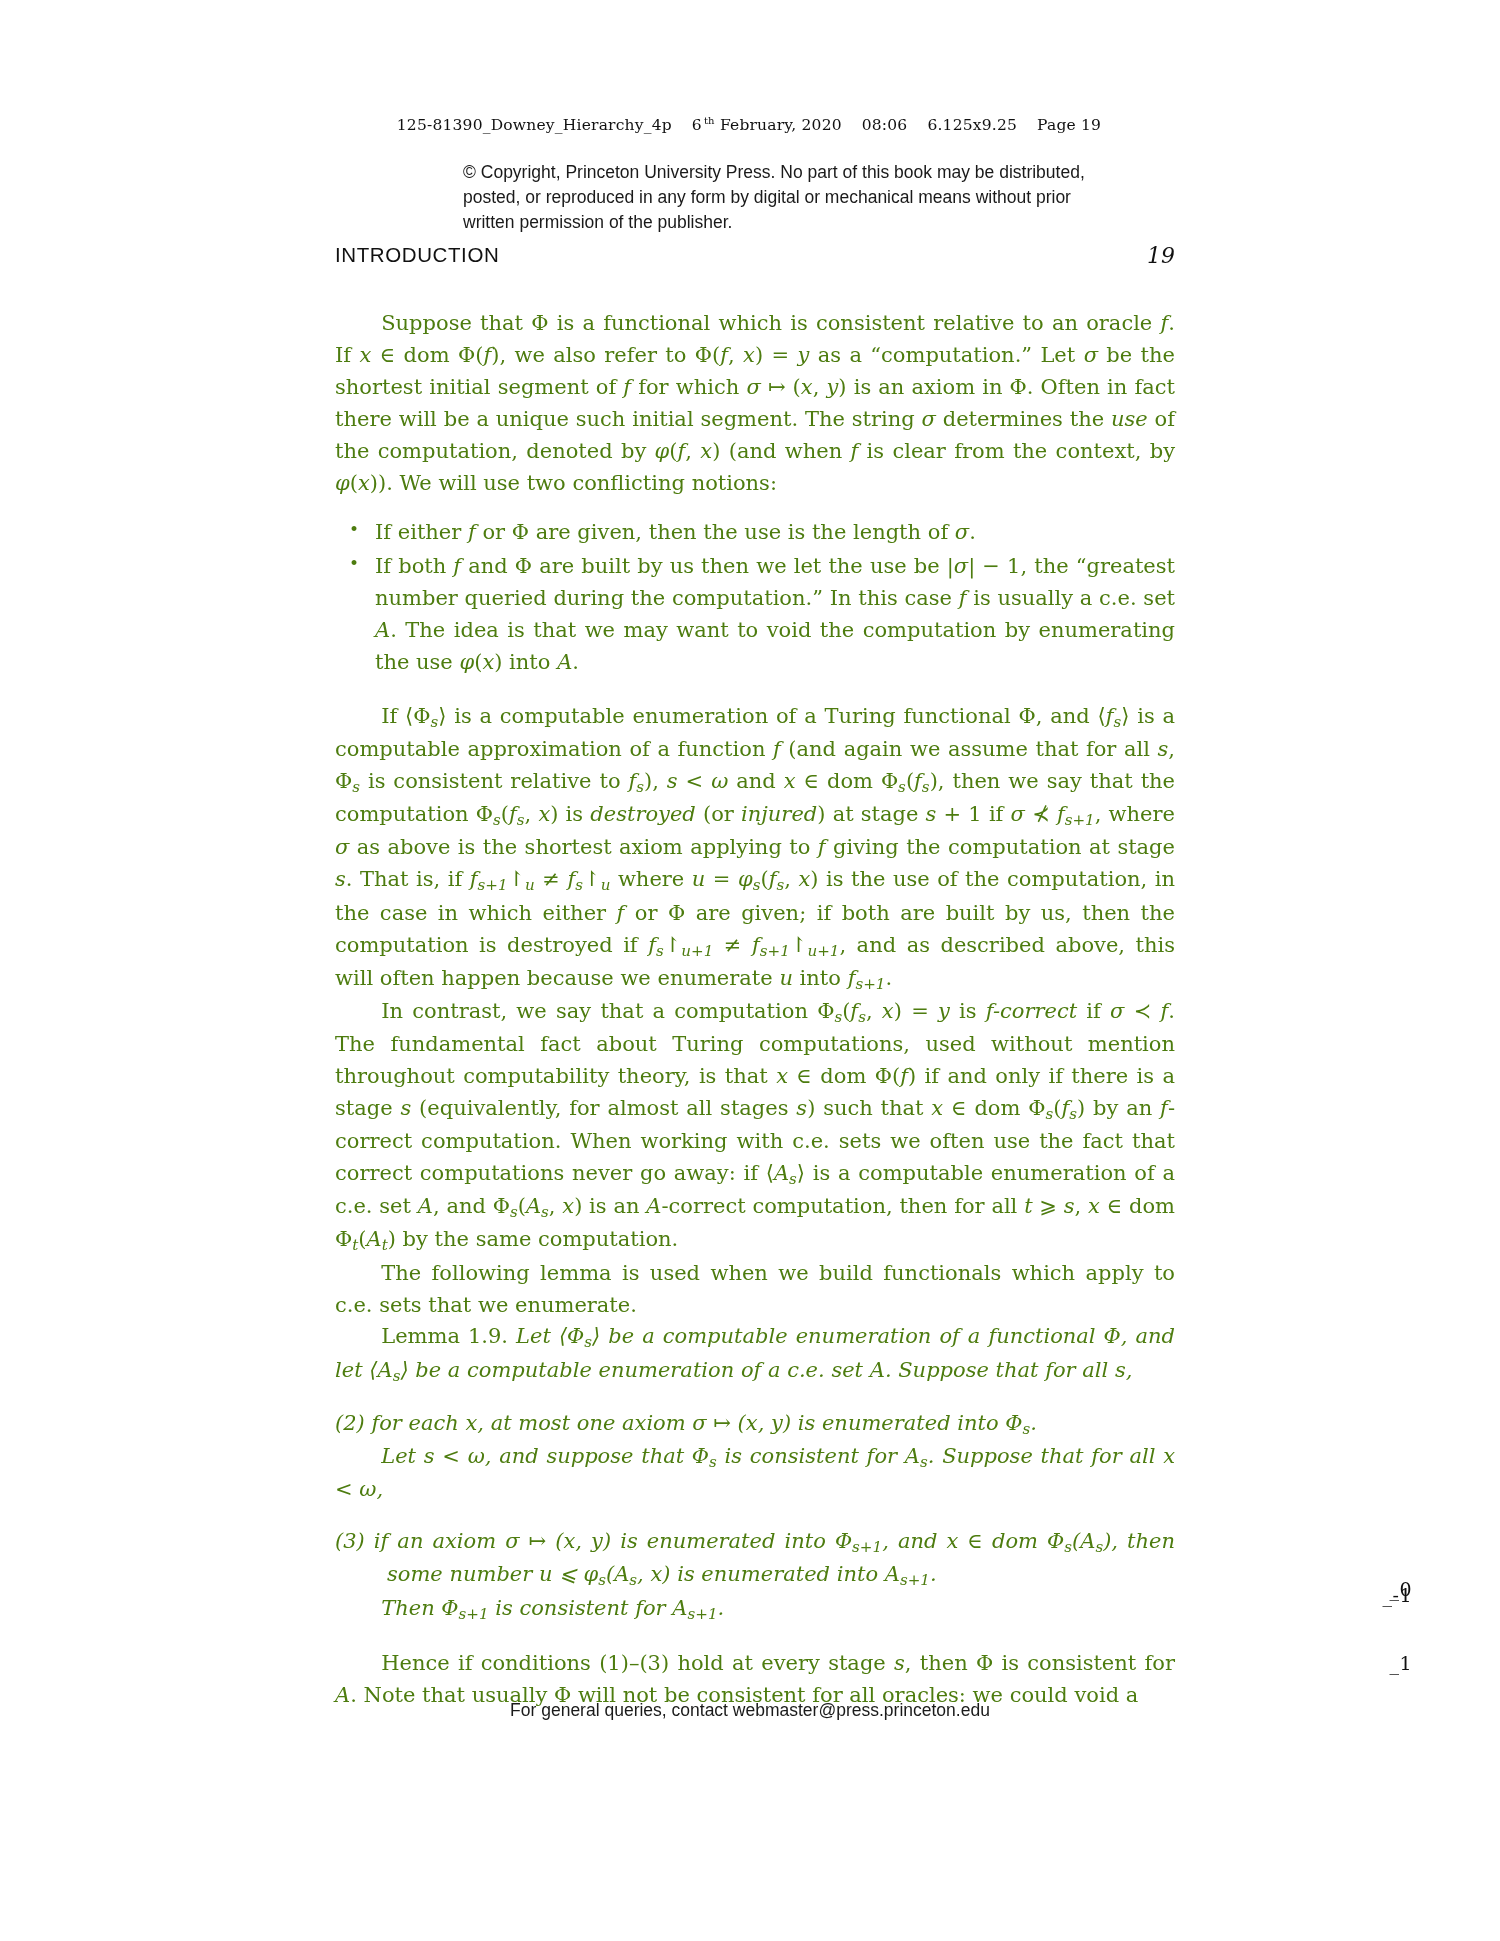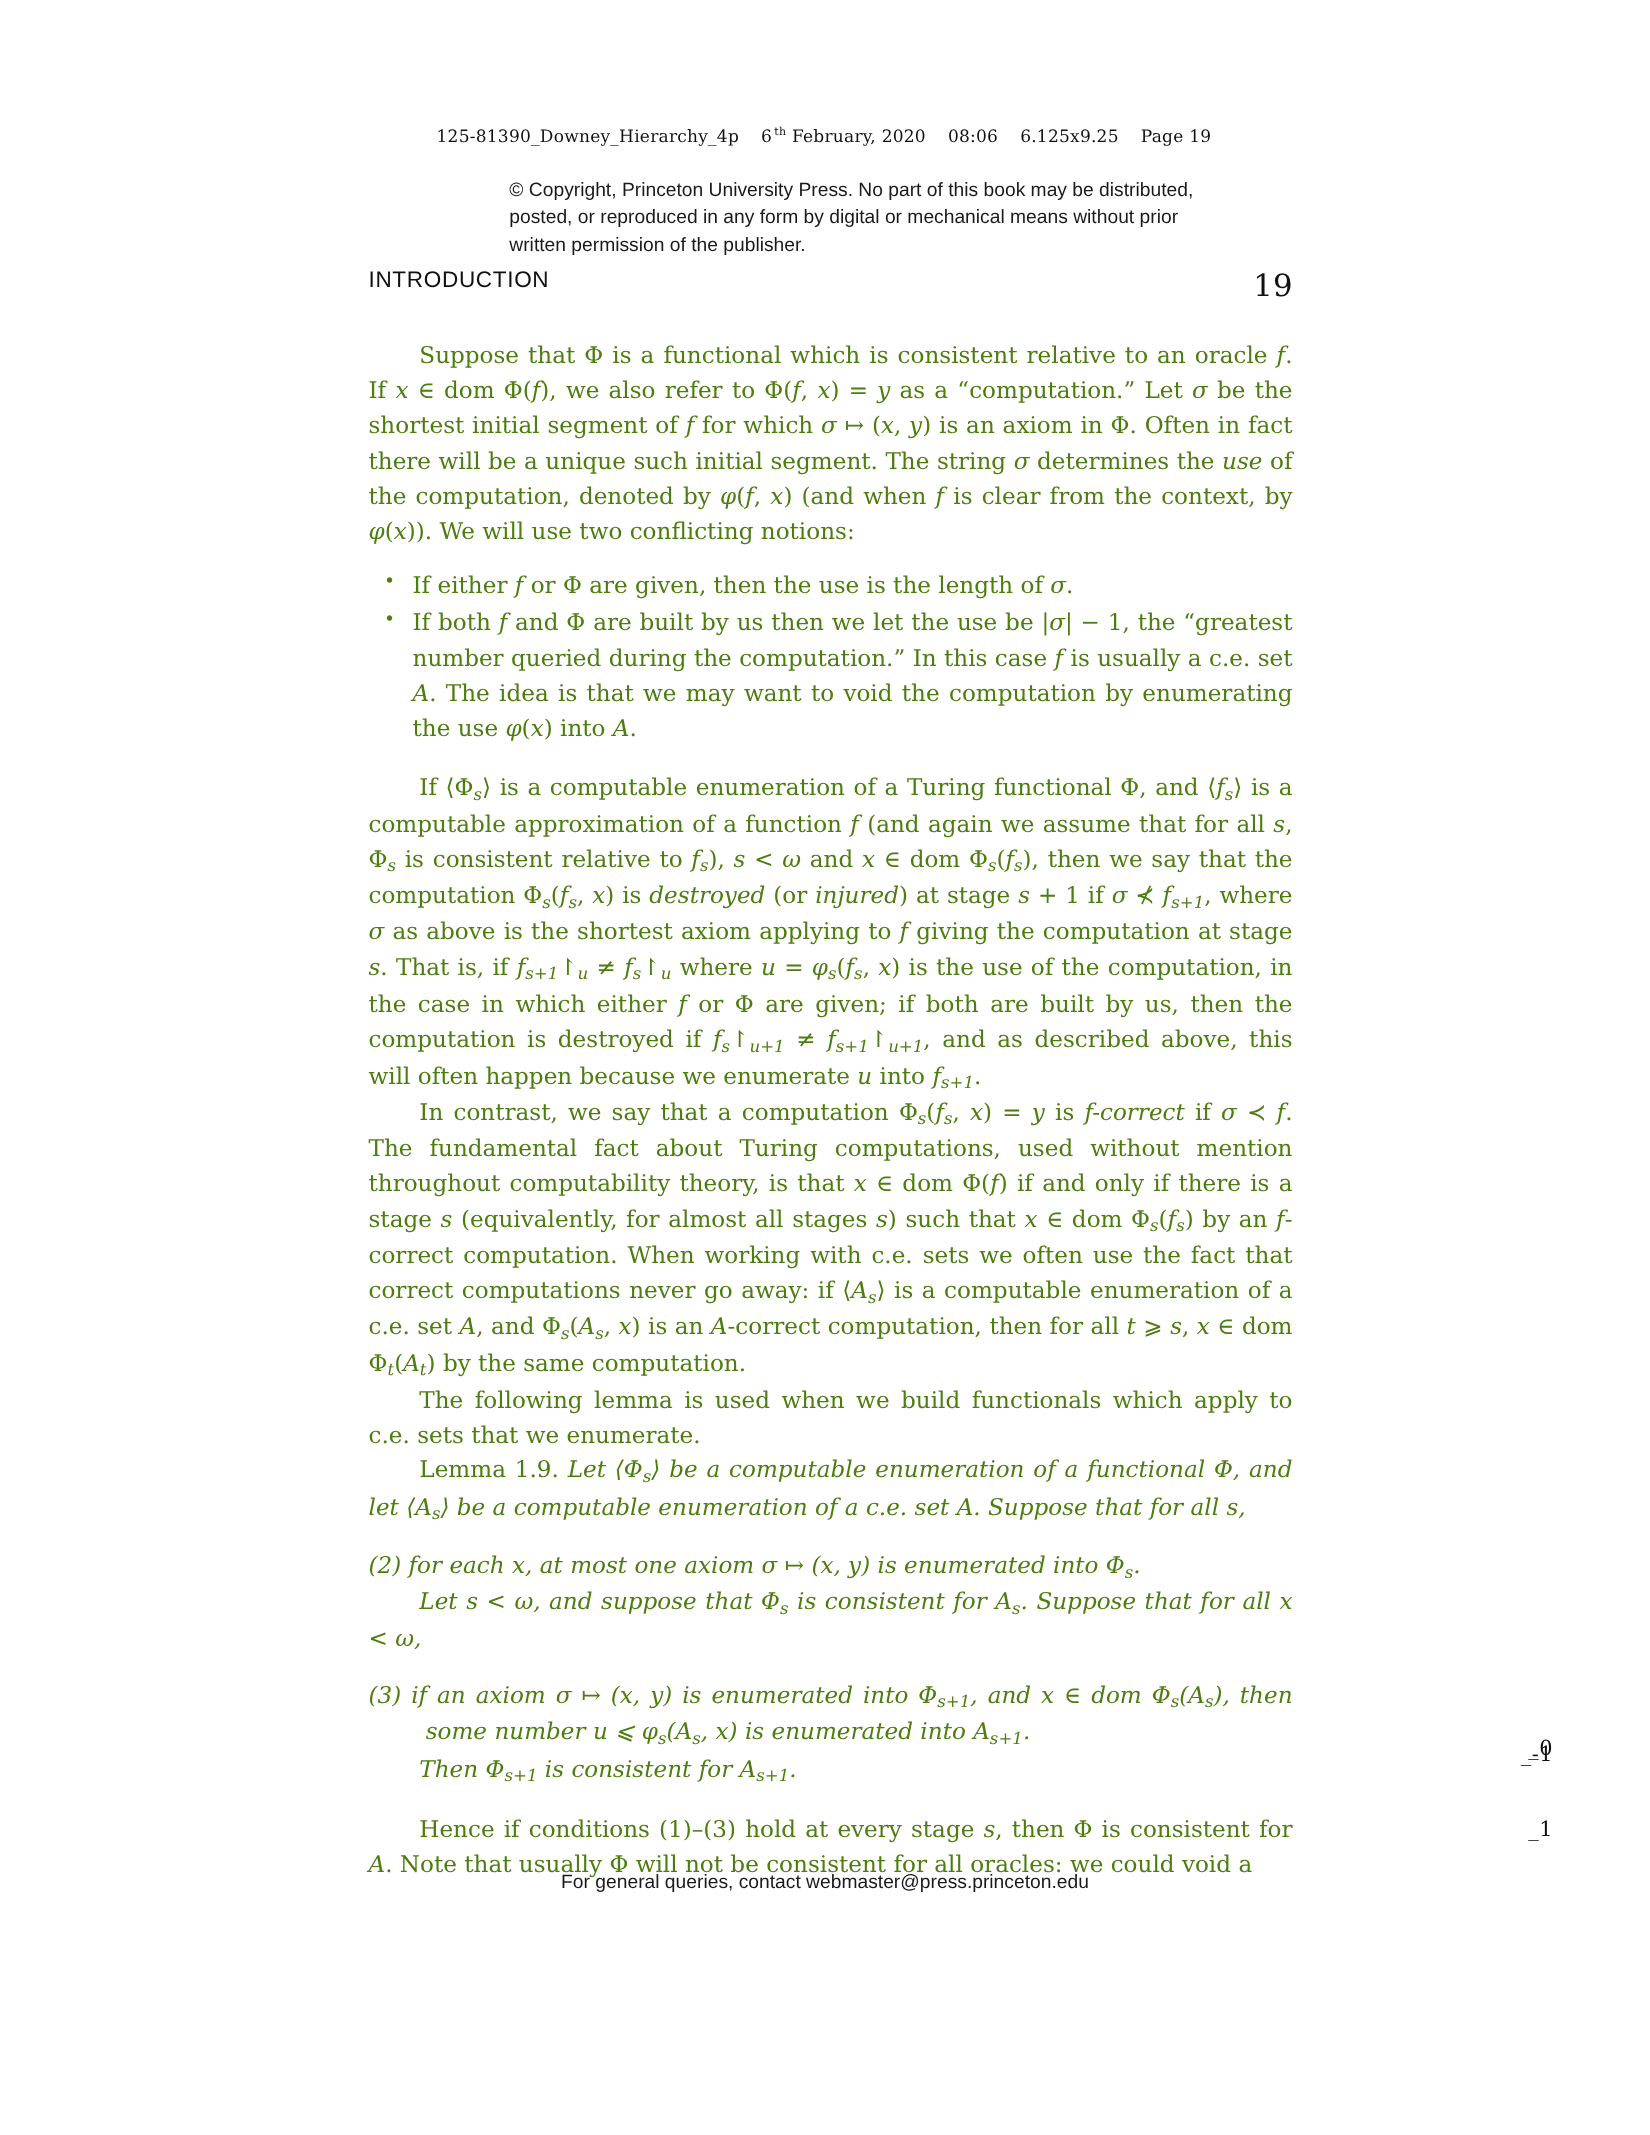--- a/index.html
+++ b/index.html
@@ -61,22 +61,23 @@
     display: flex;
     justify-content: space-between;
     align-items: flex-start;
     font-family: "Liberation Sans", sans-serif;
     font-size: 20.5px;
     letter-spacing: 0.6px;
     color: #111;
   }
   .runhead .folio {
     font-family: "DejaVu Serif", serif;
-    font-size: 28px;
+    font-size: 22px;
     letter-spacing: 0;
+    font-style: italic;
   }
 
   
   .content {
     position: absolute;
     top: 308px;
     left: 335px;
     width: 840px;
     font-family: "DejaVu Serif", serif;
     font-size: 21px;

